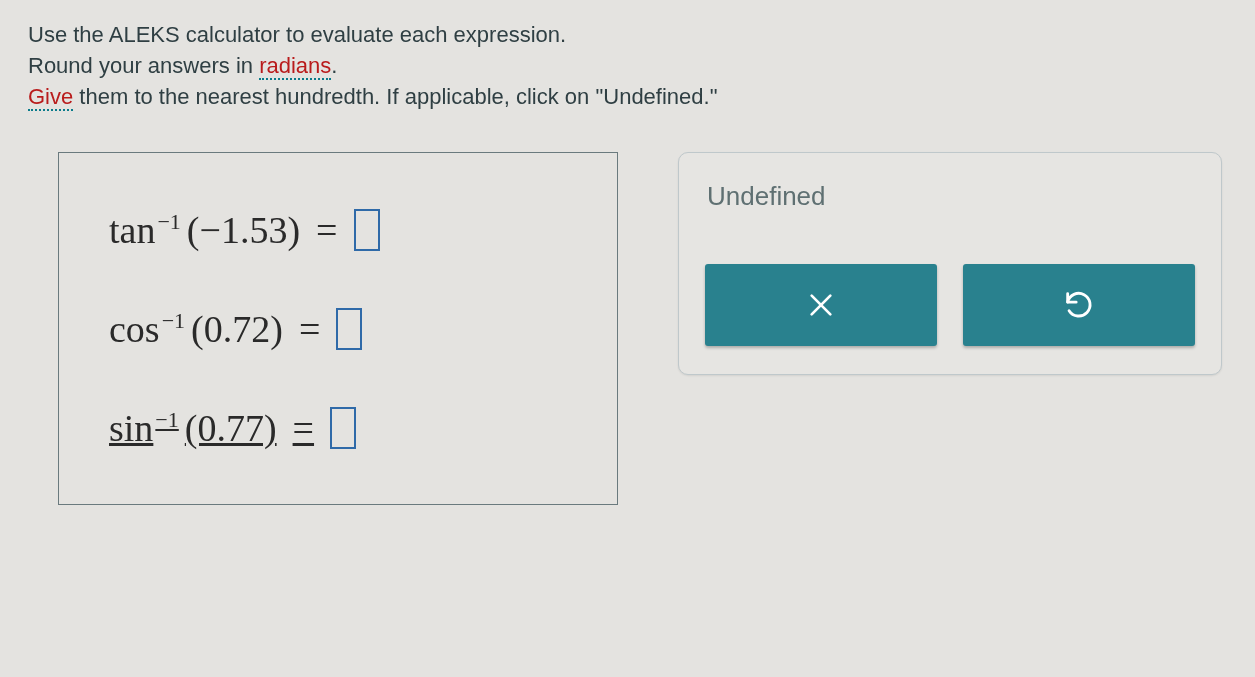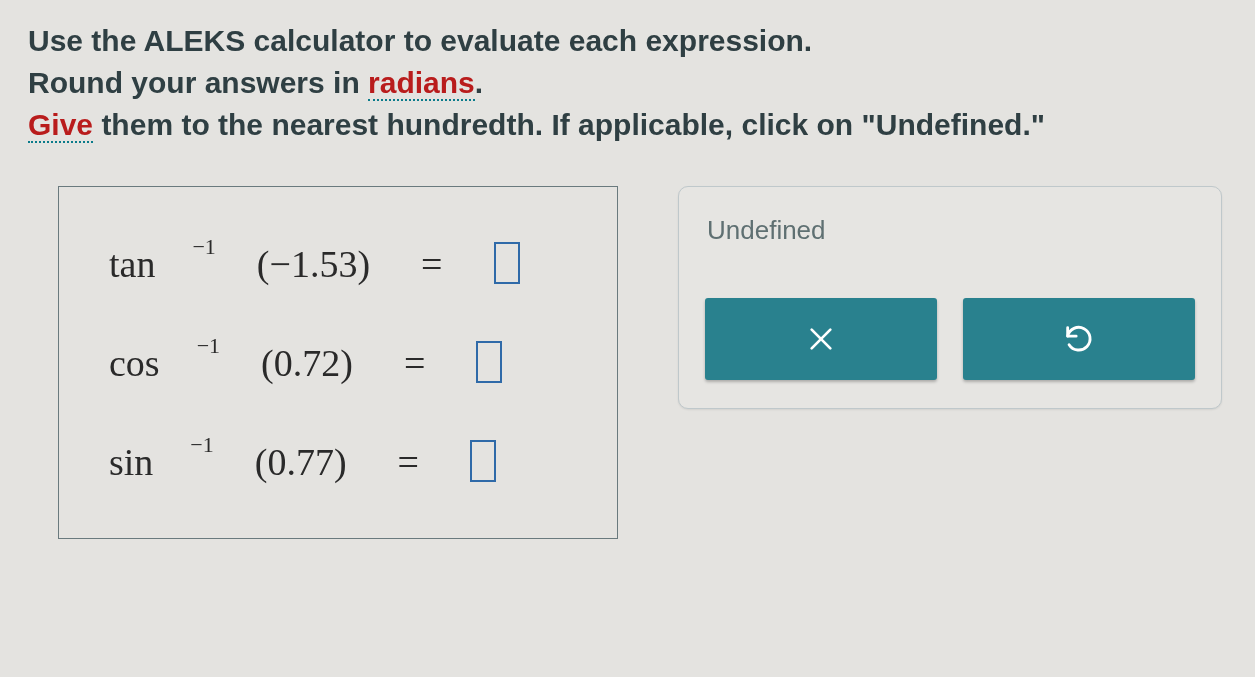--- a/index.html
+++ b/index.html
@@ -5,53 +5,51 @@
     * { box-sizing: border-box; margin: 0; padding: 0; }
     body {
       font-family: "Segoe UI", Arial, sans-serif;
       background: #e4e3e0;
       padding: 20px 28px;
       width: 1255px;
       height: 677px;
       color: #3a4a4e;
     }
     .instructions {
-      font-size: 30px;
+      font-size: 22px;
       line-height: 1.4;
       margin-bottom: 40px;
       color: #2f3f43;
-      font-weight: bold;
     }
     .link {
       color: #b91c1c;
       border-bottom: 2px dotted #0a7b8a;
       cursor: pointer;
     }
     .content-row {
       display: flex;
       gap: 60px;
       align-items: flex-start;
       margin-left: 30px;
     }
     .expr-box {
       border: 1px solid #6a7a7e;
       padding: 30px 50px 30px 50px;
       width: 560px;
       background: #e4e3e0;
     }
     .expr {
       display: flex;
-      align-items: flex-start;
+      align-items: center;
       margin: 25px 0 55px 0;
       font-family: "Times New Roman", serif;
       font-size: 38px;
       color: #2a2a2a;
-      gap: 35px;
     }
-    .expr:last-child { margin-bottom: 24px; }
+    .expr:last-child { margin-bottom: 24px; text-decoration: underline; }
     .fn { font-style: normal; }
     .sup {
       font-size: 22px;
       vertical-align: super;
       margin-left: 2px;
       margin-right: 2px;
       position: relative;
       top: -8px;
     }
     .args { margin-left: 4px; }

